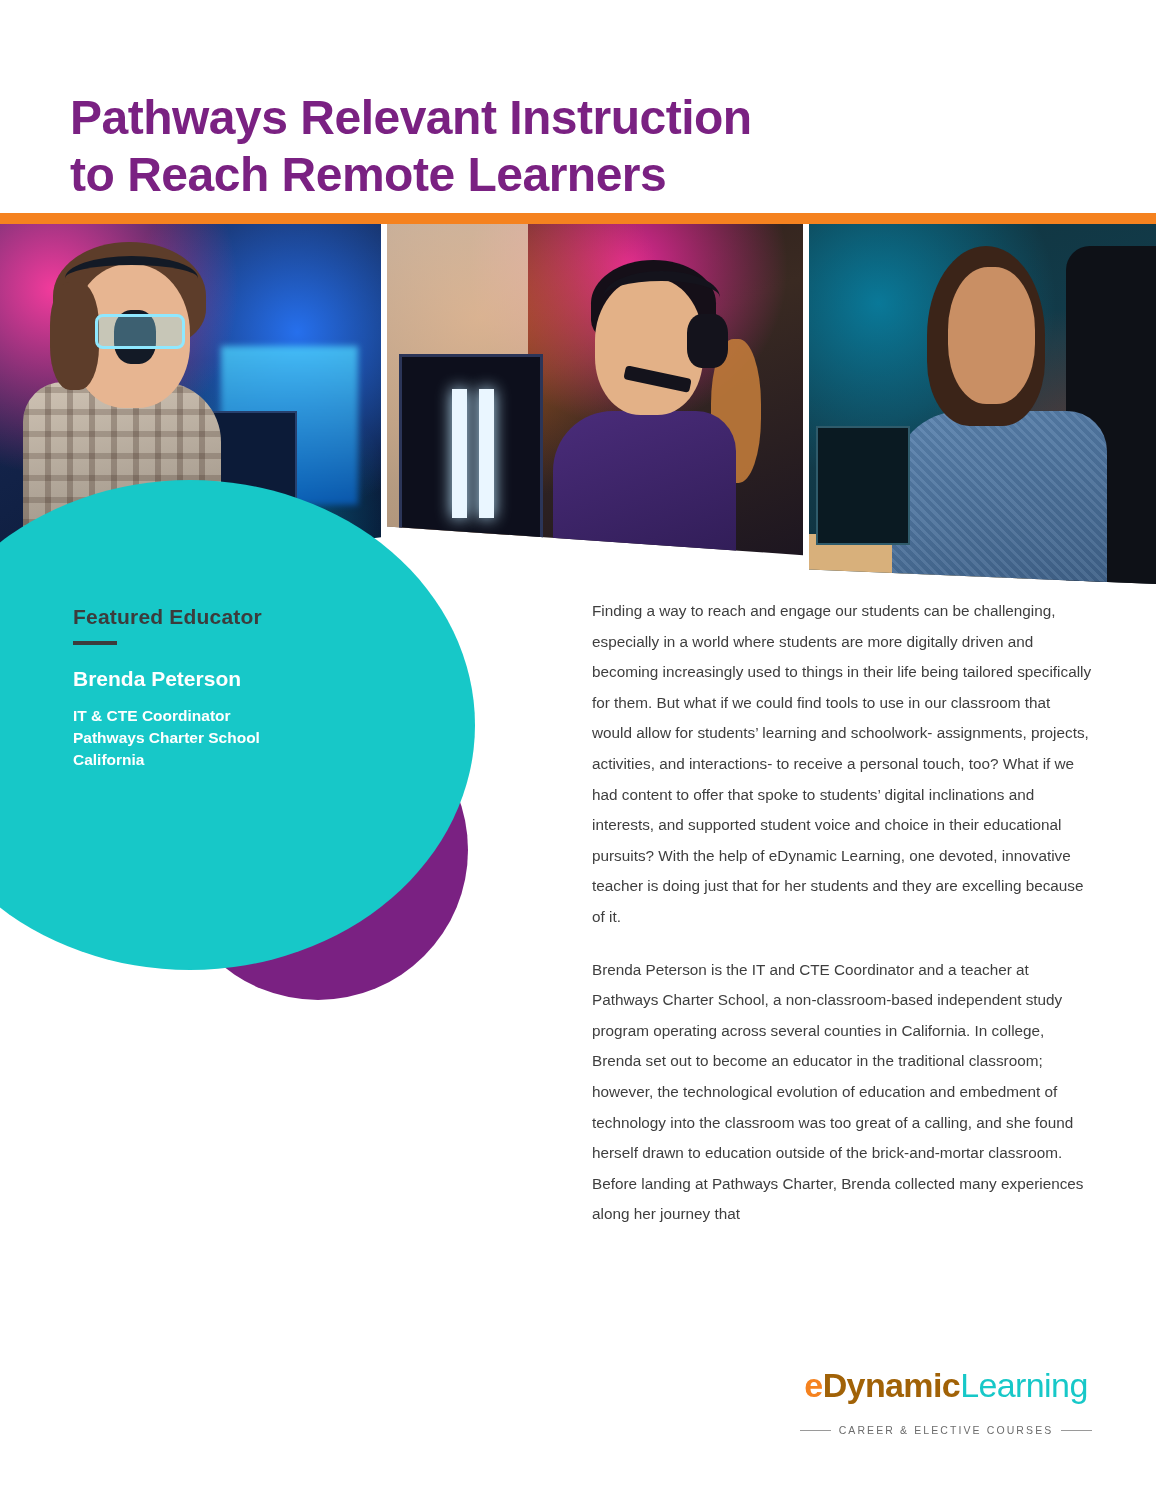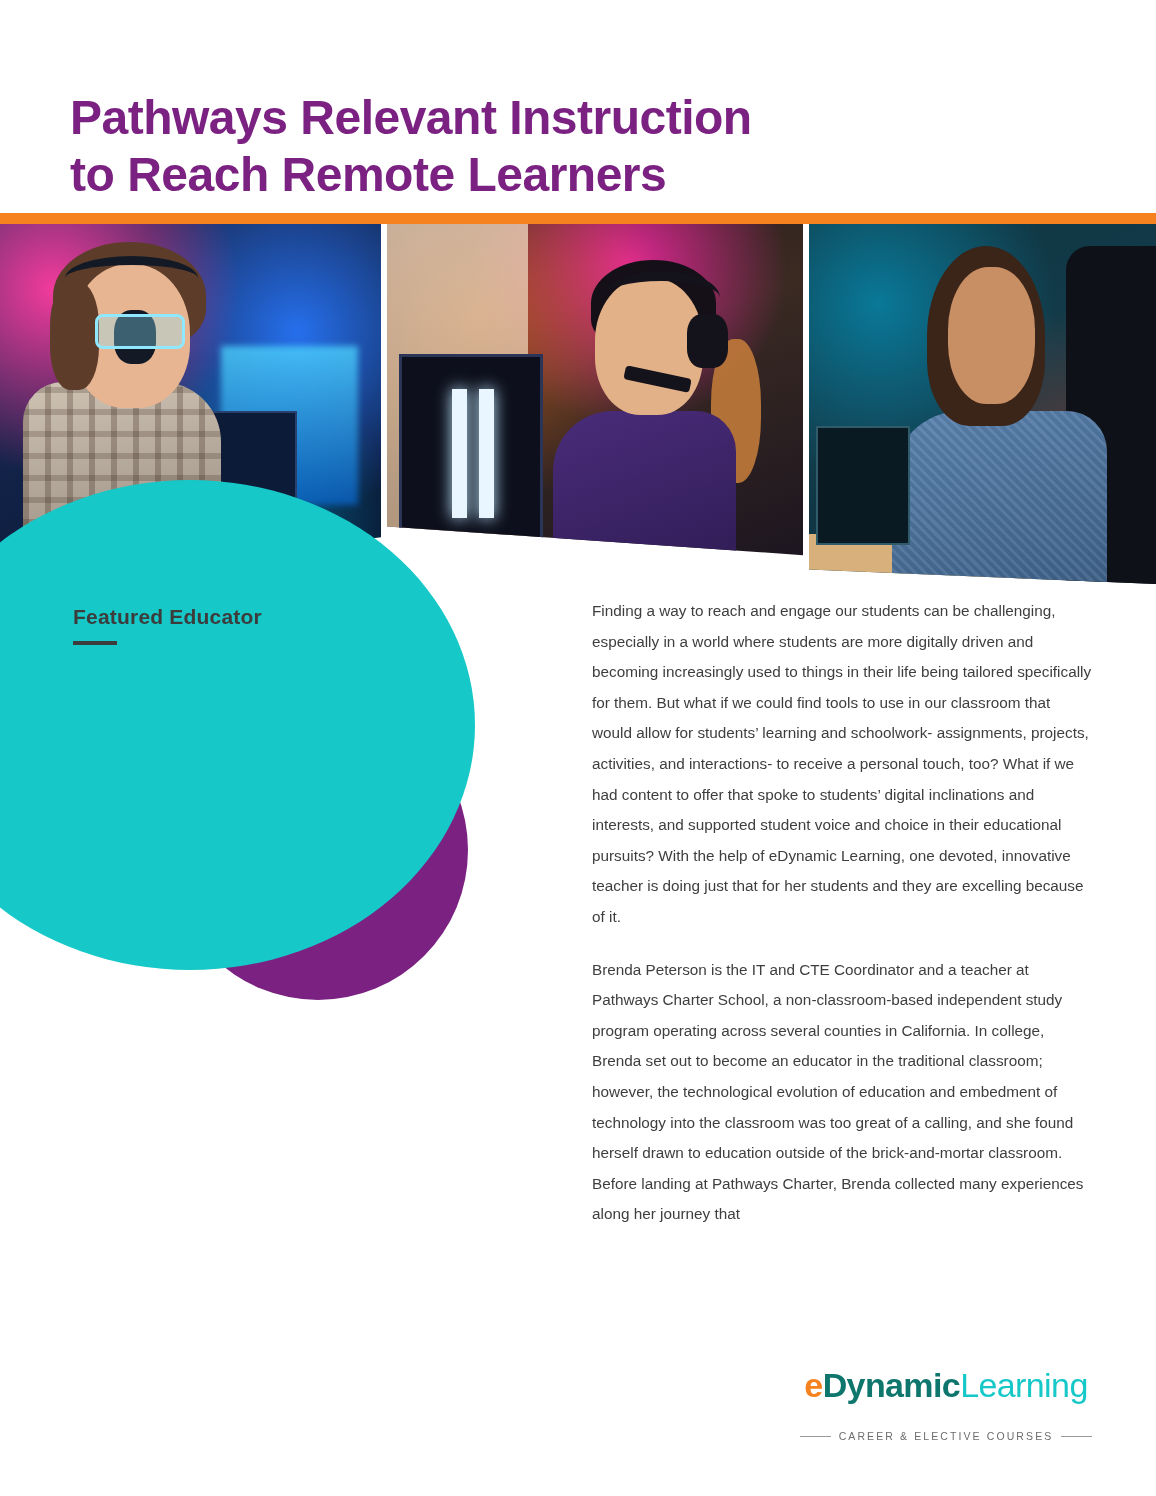--- a/index.html
+++ b/index.html
@@ -196,27 +196,27 @@
     width: 292px;
     text-align: center;
   }
   .logo-word {
     font-size: 34px;
     font-weight: bold;
     letter-spacing: -0.6px;
     white-space: nowrap;
   }
   .logo-e { color: #f5821f; }
-  .logo-dynamic { color: #0f766e; }
+  .logo-dynamic { color: #a16207; }
   .logo-learning { color: #17c8c8; font-weight: normal; margin-top: 35px; }
   .logo-tag-row {
     display: flex;
     align-items: center;
     gap: 8px;
-    margin-top: 25px;
+    margin-top: 19px;
   }
   .logo-tag-line { flex: 1; height: 1px; background: #9a9a9a; }
   .logo-tag {
     font-size: 10.5px;
     letter-spacing: 2.1px;
     color: #6c6c6c;
     white-space: nowrap;
   }
 </style>
 </head>
@@ -279,20 +279,24 @@
   </div>
 
 </div>
 
 <div class="purple-circle"></div>
 <div class="teal-circle"></div>
 
 <div class="educator-block">
   <div class="educator-kicker">Featured Educator</div>
   <div class="educator-rule"></div>
+  <div class="educator-name">Brenda Peterson</div>
+  <div class="educator-meta">IT &amp; CTE Coordinator
+Pathways Charter School
+California</div>
 </div>
 
 <div class="article">
   <p>Finding a way to reach and engage our students can be challenging, especially in a world where students are more digitally driven and becoming increasingly used to things in their life being tailored specifically for them. But what if we could find tools to use in our classroom that would allow for students’ learning and schoolwork- assignments, projects, activities, and interactions- to receive a personal touch, too? What if we had content to offer that spoke to students’ digital inclinations and interests, and supported student voice and choice in their educational pursuits? With the help of eDynamic Learning, one devoted, innovative teacher is doing just that for her students and they are excelling because of it.</p>
   <p>Brenda Peterson is the IT and CTE Coordinator and a teacher at Pathways Charter School, a non-classroom-based independent study program operating across several counties in California. In college, Brenda set out to become an educator in the traditional classroom; however, the technological evolution of education and embedment of technology into the classroom was too great of a calling, and she found herself drawn to education outside of the brick-and-mortar classroom. Before landing at Pathways Charter, Brenda collected many experiences along her journey that</p>
 </div>
 
 <div class="logo">
   <div class="logo-word"><span class="logo-e">e</span><span class="logo-dynamic">Dynamic</span><span class="logo-learning">Learning</span></div>
   <div class="logo-tag-row">

